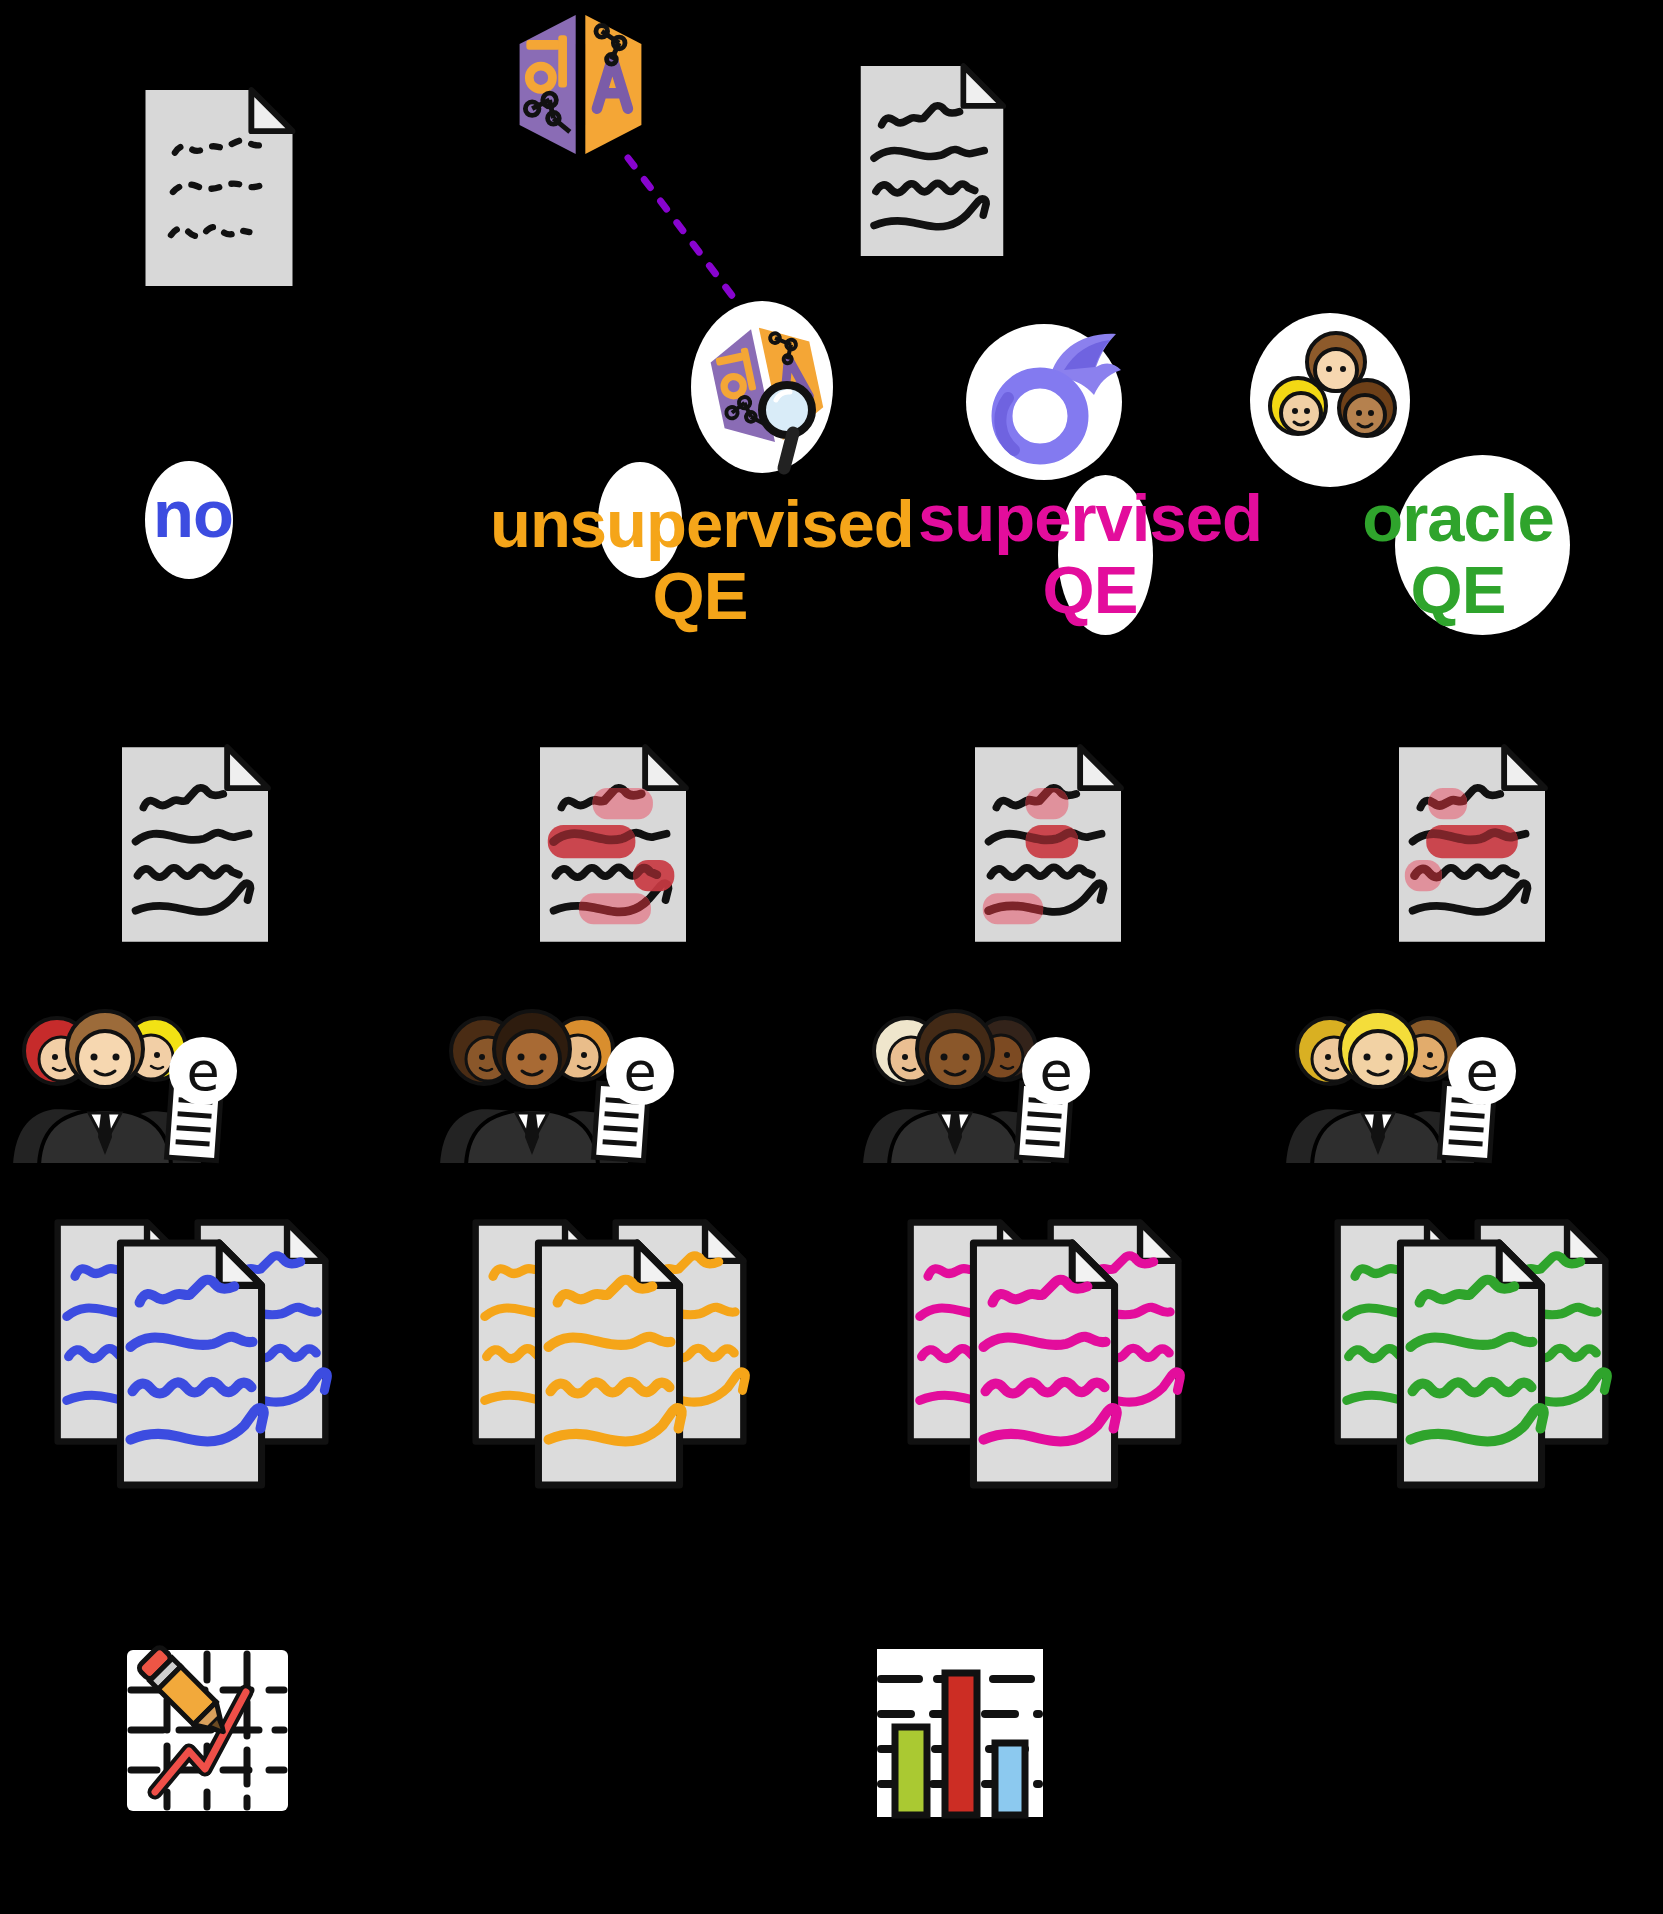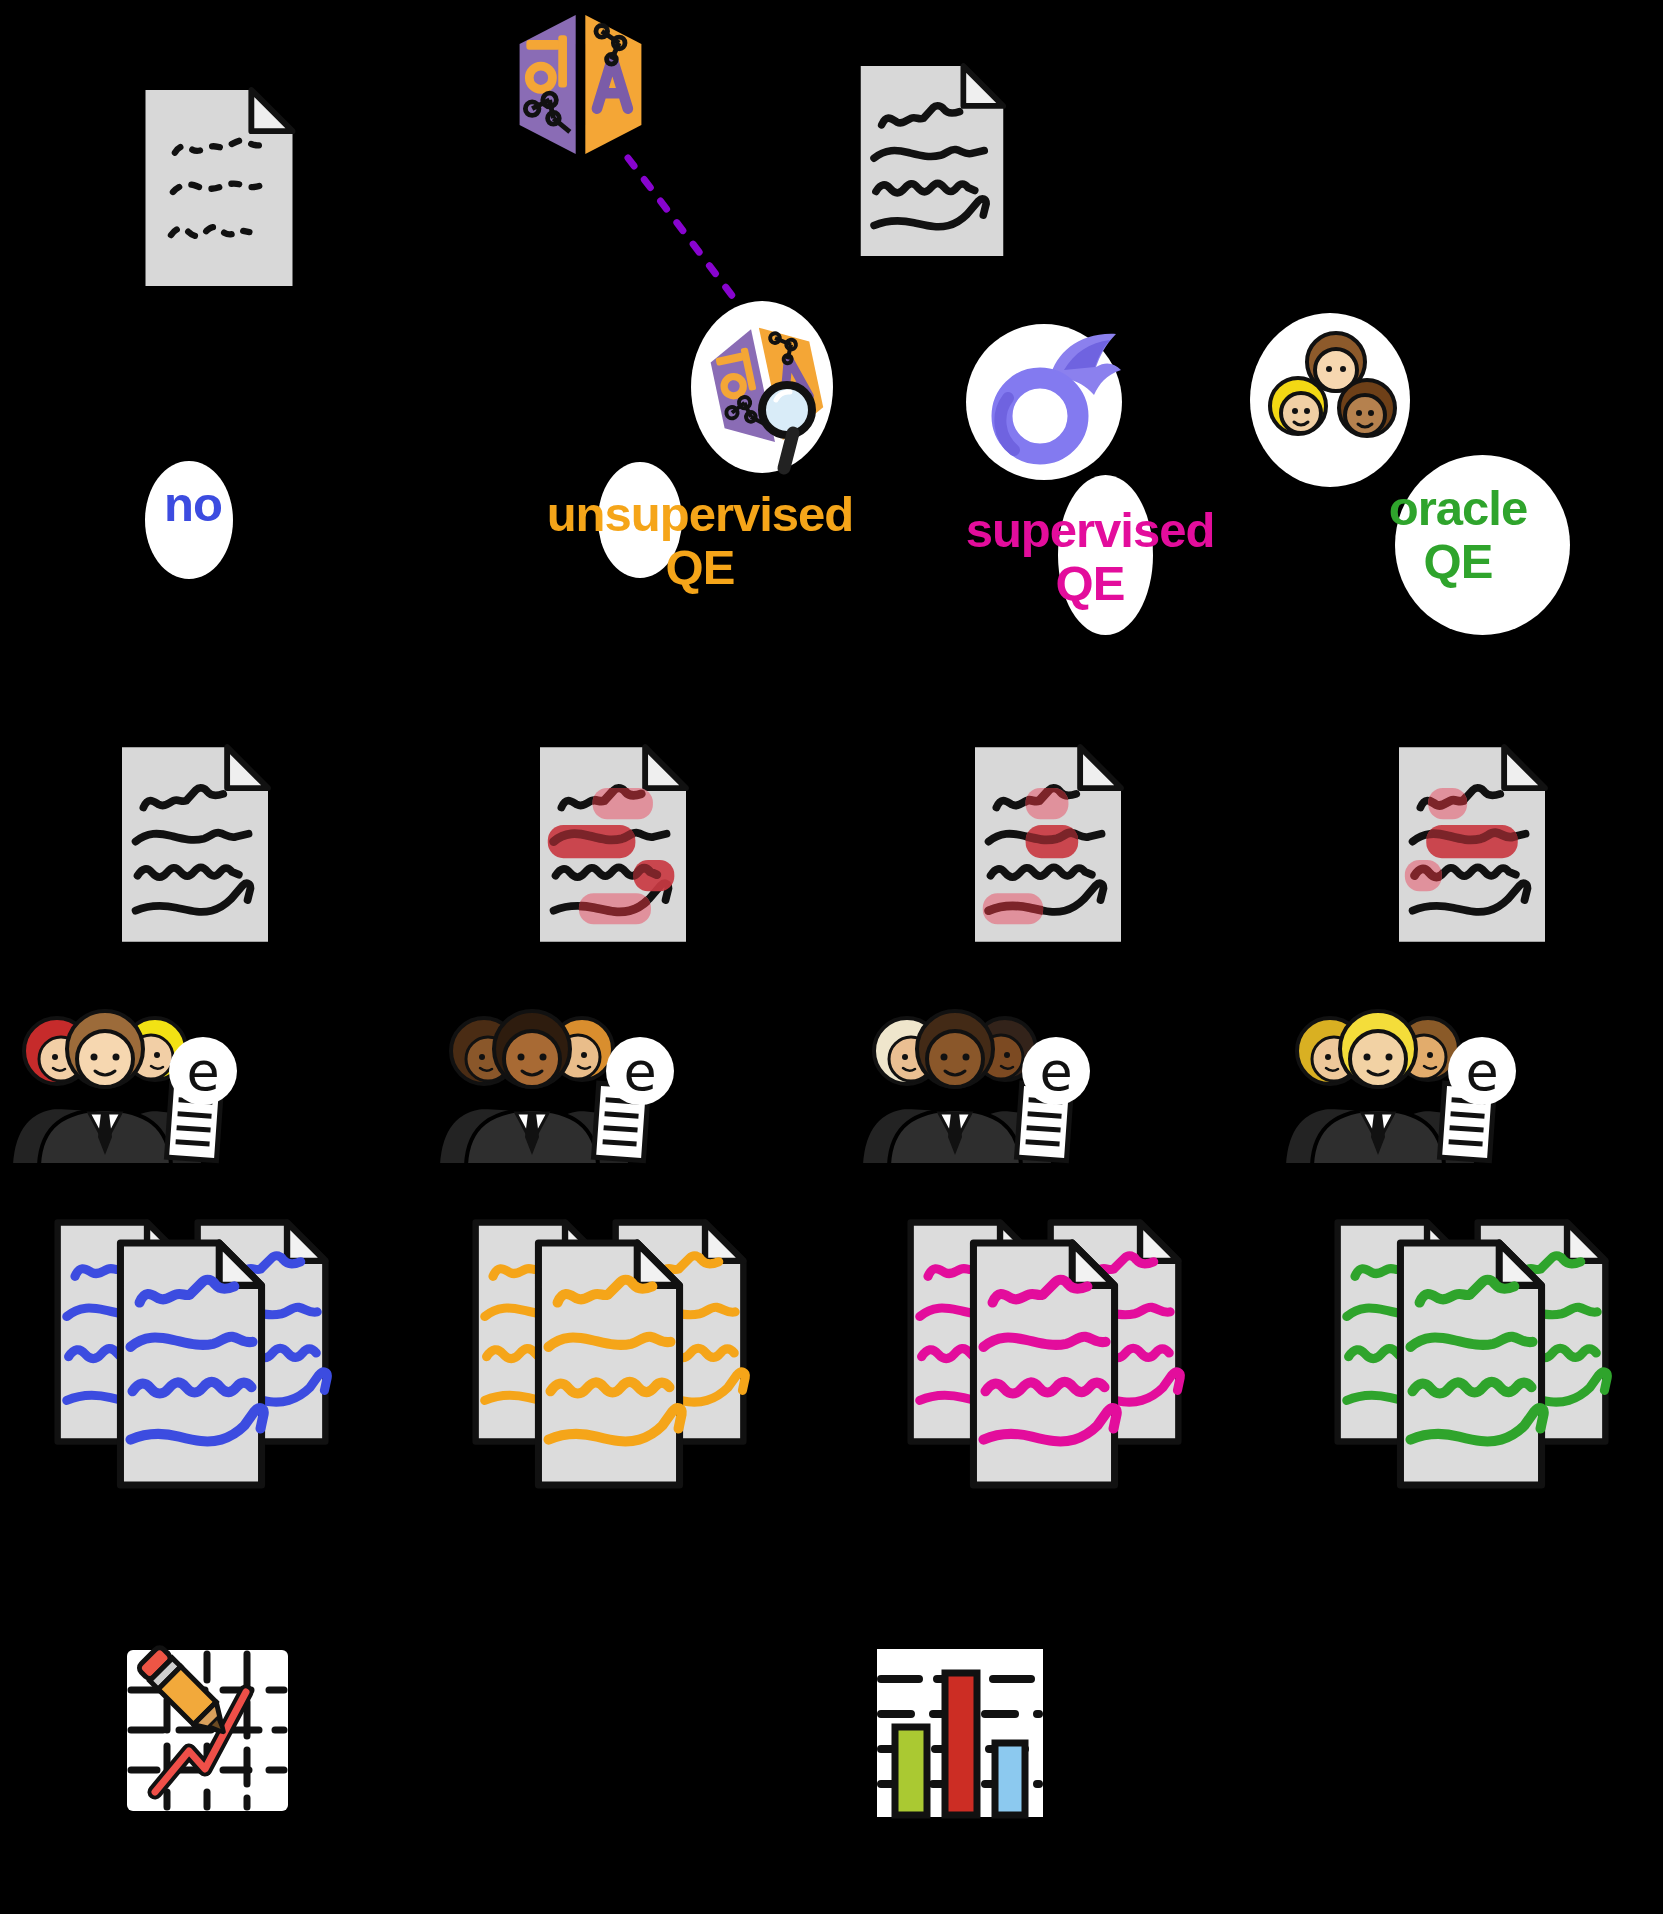--- a/index.html
+++ b/index.html
@@ -1,20 +1,20 @@
 <!DOCTYPE html>
 <html><head>
 <meta charset="utf-8">
 <style>
   html,body{margin:0;padding:0;background:#000;}
   .stage{position:relative;width:1663px;height:1914px;background:#000;overflow:hidden;
          font-family:"Liberation Sans",sans-serif;}
   .abs{position:absolute;}
   .blob{position:absolute;background:#fff;border-radius:50%;}
-  .label{position:absolute;text-align:center;font-weight:bold;font-size:49px;line-height:1.08;
+  .label{position:absolute;text-align:center;font-weight:bold;font-size:67px;line-height:1.08;
          letter-spacing:-1px;}
   .lab-blue{color:#3c4ce0;}
   .lab-orange{color:#f5a519;}
   .lab-magenta{color:#e30d9c;}
   .lab-green{color:#2fa42c;}
   .ecircle{position:absolute;width:68px;height:68px;border-radius:50%;background:#fff;
            display:flex;align-items:center;justify-content:center;
            font-family:"DejaVu Sans",sans-serif;font-size:54px;color:#111;}
   svg{display:block;overflow:visible;}
   .ink{stroke:#111;stroke-width:8;stroke-linecap:round;fill:none;}
@@ -184,21 +184,21 @@
     <div>no</div>
   </div>
 
   <div class="blob" style="left:598px;top:462px;width:84px;height:116px"></div>
   <div class="label lab-orange" style="left:490px;top:488px;width:420px">
     <div>unsupervised</div>
     <div>QE</div>
   </div>
 
   <div class="blob" style="left:1058px;top:475px;width:95px;height:160px"></div>
-  <div class="label lab-magenta" style="left:880px;top:504px;width:420px">
+  <div class="label lab-magenta" style="left:880px;top:482px;width:420px">
     <div>supervised</div>
     <div>QE</div>
   </div>
 
   <div class="blob" style="left:1395px;top:455px;width:175px;height:180px"></div>
   <div class="label lab-green" style="left:1248px;top:482px;width:420px">
     <div>oracle</div>
     <div>QE</div>
   </div>
 

